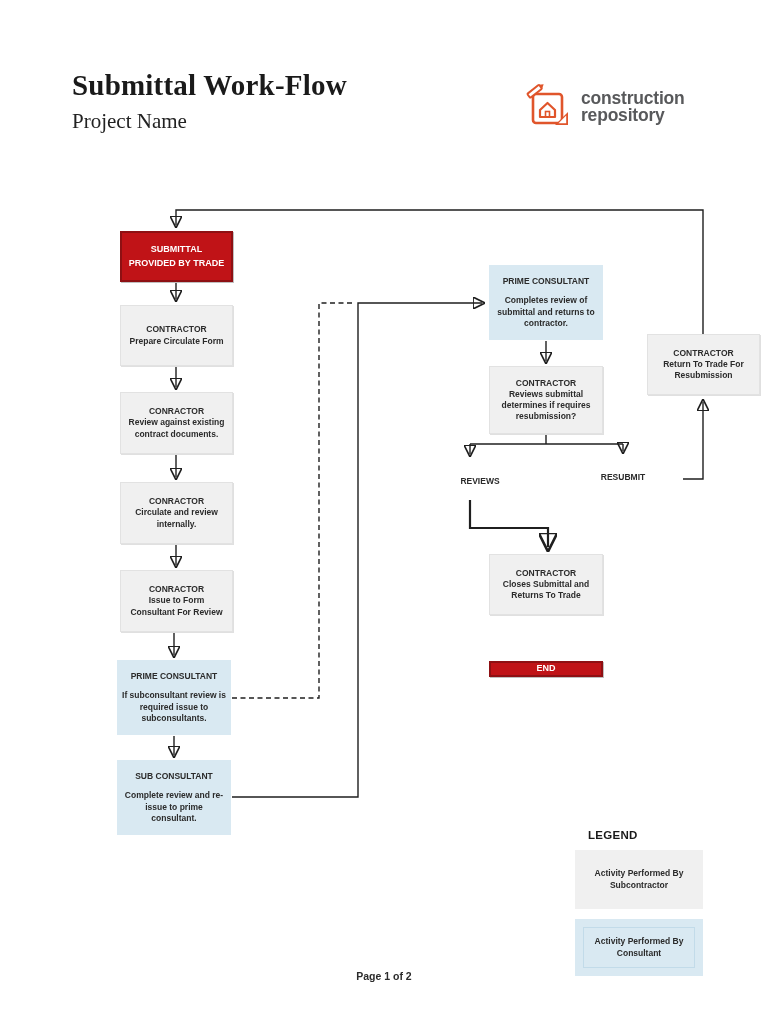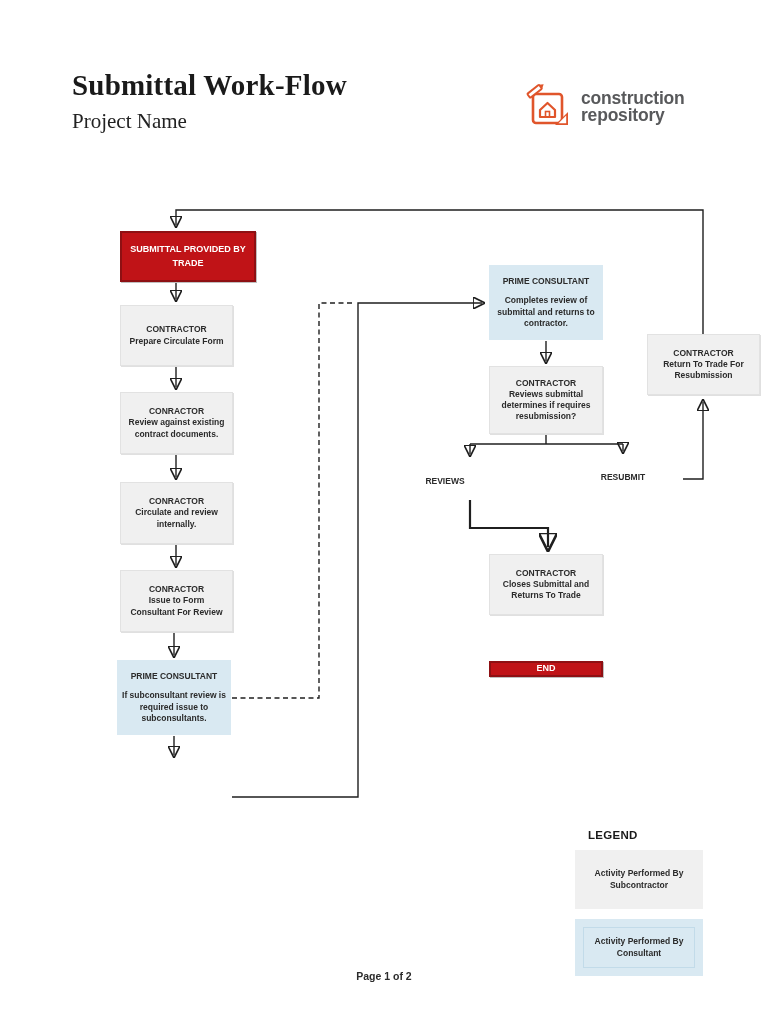--- a/index.html
+++ b/index.html
@@ -31,37 +31,37 @@
     text-align:center; font-size:8.5px; line-height:1.3; color:#2b2b2b;
     padding:3px 5px;
   }
   .node .t { font-weight:700; }
   .node .b { font-weight:700; }
   .node-gray { background:#f0f0f0; border:1px solid #e2e2e2; box-shadow:1px 1px 0 rgba(0,0,0,0.12); }
   .node-blue { background:#d9e9f2;gap:8px; }
   .node-red  { background:#c01317; border:2px solid #8e1013; color:#ffffff; box-shadow:1px 1px 0 rgba(0,0,0,0.25); }
   .node-red .t { color:#ffffff; font-size:9px; line-height:1.45; }
 
-  .n-submittal        { left:120px; top:224px; width:136px; height:51px; }
+  .n-submittal        { left:120px; top:224px; width:113px; height:51px; }
   .n-prepare          { left:120px; top:298px; width:113px; height:61px; }
   .n-review-existing  { left:120px; top:385px; width:113px; height:62px; }
   .n-circulate        { left:120px; top:475px; width:113px; height:62px; }
   .n-issue-prime      { left:120px; top:563px; width:113px; height:62px; }
   .n-prime-sub        { left:117px; top:653px; width:114px; height:75px; }
   .n-sub-consultant   { left:117px; top:753px; width:114px; height:75px; }
   .n-prime-completes  { left:489px; top:258px; width:114px; height:75px; }
   .n-contractor-reviews{ left:489px; top:359px; width:114px; height:68px; }
   .n-return-trade     { left:647px; top:327px; width:113px; height:61px; }
   .n-closes           { left:489px; top:547px; width:114px; height:61px; }
   .n-end              { left:489px; top:654px; width:114px; height:16px; }
 
   .branch-label {
     position:absolute; font-size:8.5px; font-weight:700; color:#2b2b2b; text-align:center;
   }
-  .lbl-reviews  { left:410px; top:469px; width:70px; }
+  .lbl-reviews  { left:445px; top:469px; width:70px; }
   .lbl-resubmit { left:588px; top:465px; width:70px; }
 
   .connectors { position:absolute; left:0; top:0; width:768px; height:1024px; }
   .connectors path { fill:none; stroke:#1f1f1f; stroke-width:1.4; }
   .connectors path.dashed { stroke-dasharray:5 3.5; }
   .connectors path.thick { stroke-width:2.2; }
 
   
   .legend-title { position:absolute; left:588px; top:822px; font-size:11.5px; font-weight:700; color:#1a1a1a; letter-spacing:0.3px; }
   .legend-box {
@@ -155,20 +155,24 @@
   <div class="node node-gray n-issue-prime">
     <span class="t">CONRACTOR</span>
     <span class="b">Issue to Form Consultant For Review</span>
   </div>
 
   <div class="node node-blue n-prime-sub">
     <span class="t">PRIME CONSULTANT</span>
     <span class="b">If subconsultant review is required issue to subconsultants.</span>
   </div>
 
+  <div class="node node-blue n-sub-consultant">
+    <span class="t">SUB CONSULTANT</span>
+    <span class="b">Complete review and re-issue to prime consultant.</span>
+  </div>
 
   <div class="node node-blue n-prime-completes">
     <span class="t">PRIME CONSULTANT</span>
     <span class="b">Completes review of submittal and returns to contractor.</span>
   </div>
 
   <div class="node node-gray n-contractor-reviews">
     <span class="t">CONTRACTOR</span>
     <span class="b">Reviews submittal determines if requires resubmission?</span>
   </div>

